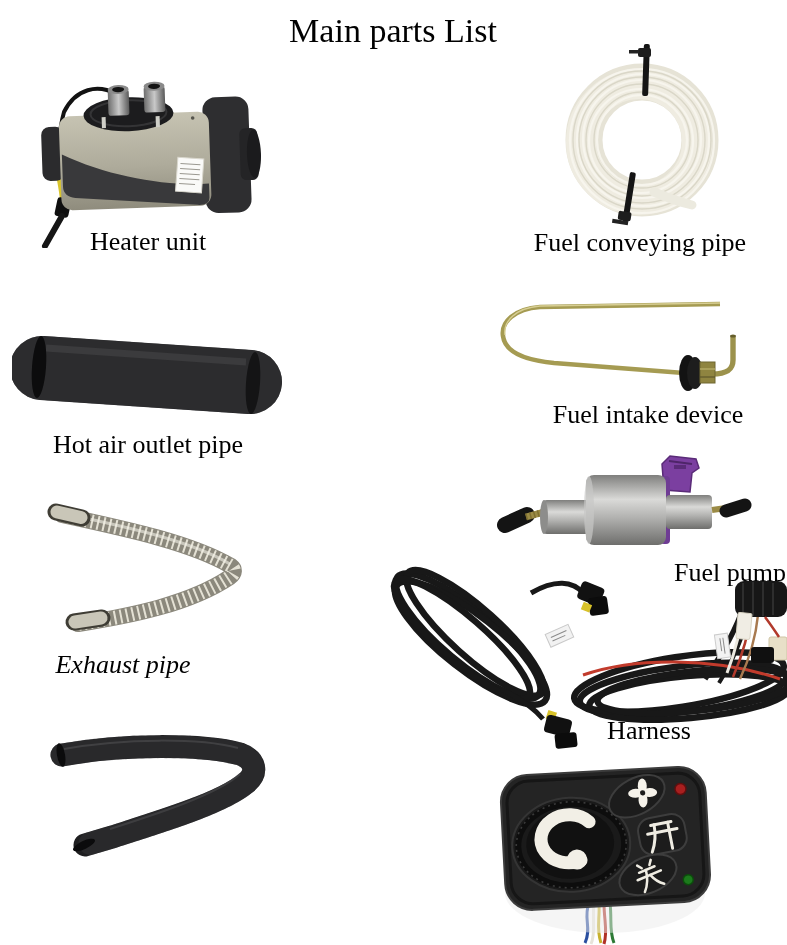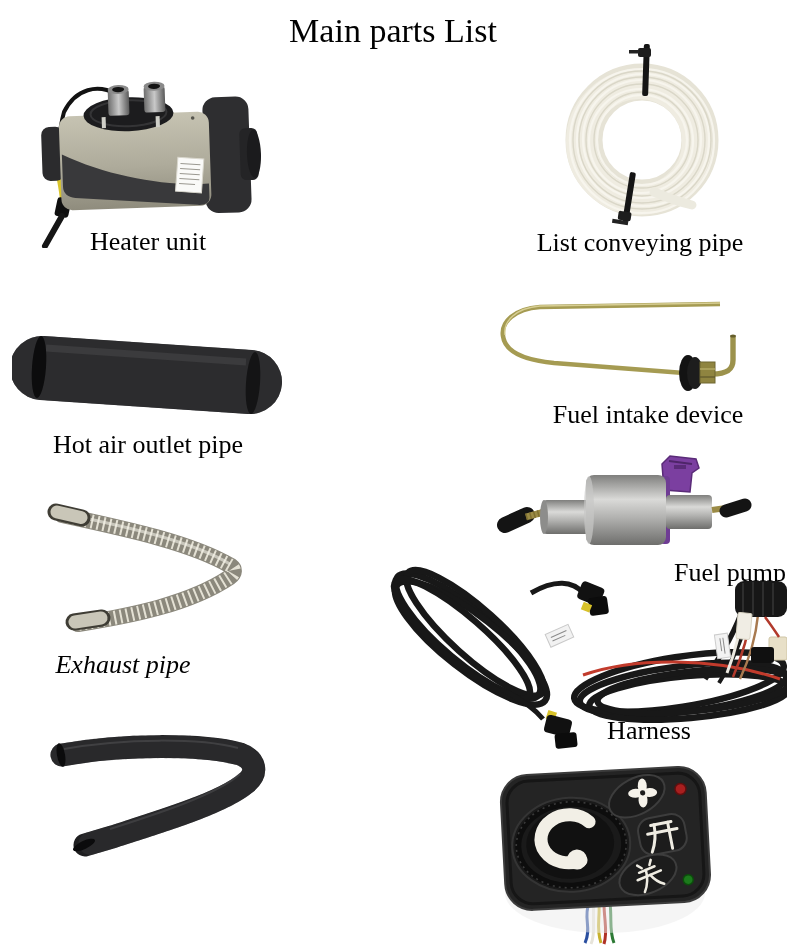--- a/index.html
+++ b/index.html
@@ -102,21 +102,21 @@
         <rect x="86" y="6" width="13" height="9" rx="2" fill="#1d1d1d"></rect>
         <rect x="77" y="8" width="10" height="3.5" fill="#222"></rect>
       </g>
       <g transform="rotate(9 77 156)">
         <rect x="74" y="130" width="6" height="50" rx="2" fill="#151515"></rect>
         <rect x="69" y="170" width="13" height="9" rx="2" fill="#1d1d1d"></rect>
         <rect x="64" y="179" width="16" height="4" fill="#222"></rect>
       </g>
     </svg>
   </figure>
-  <div class="part-label" style="left:640px;top:228px;">List conveying pipe</div>
+  <div class="part-label" style="left:640px;top:228px;">Fuel conveying pipe</div>
 
   <figure style="left:12px;top:322px;">
     <svg width="270" height="110" viewBox="0 0 270 110">
       <g>
         <path d="M30,46 L238,60" stroke="#1e1e20" stroke-width="64" stroke-linecap="round" fill="none"></path>
         <path d="M30,46 L238,60" stroke="#38383a" stroke-width="64" stroke-linecap="round" fill="none" stroke-dasharray="1.5 5" opacity="0.55"></path>
         <path d="M34,26 L234,40" stroke="#4a4a4c" stroke-width="7" fill="none" opacity="0.5"></path>
         <ellipse cx="27" cy="45" rx="7" ry="31" fill="#0c0c0d" transform="rotate(4 27 45)"></ellipse>
         <ellipse cx="241" cy="61" rx="7" ry="31" fill="#141415" transform="rotate(4 241 61)"></ellipse>
       </g>

